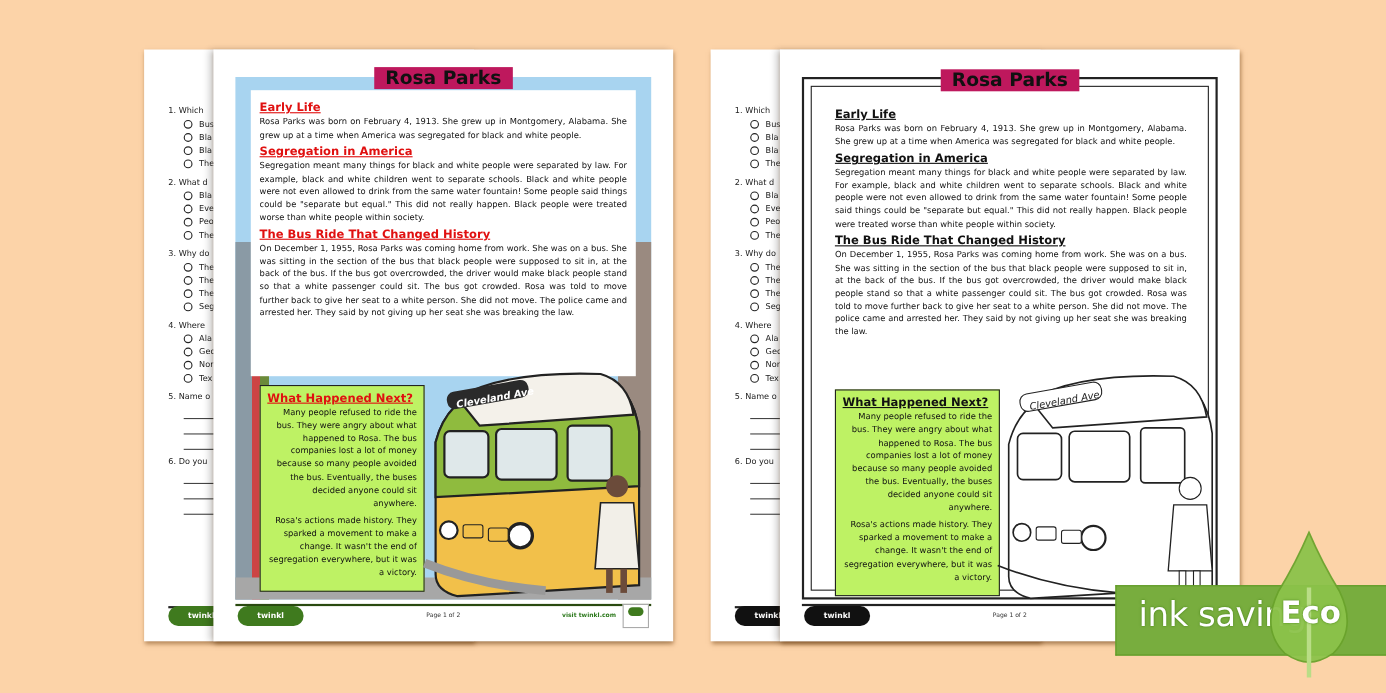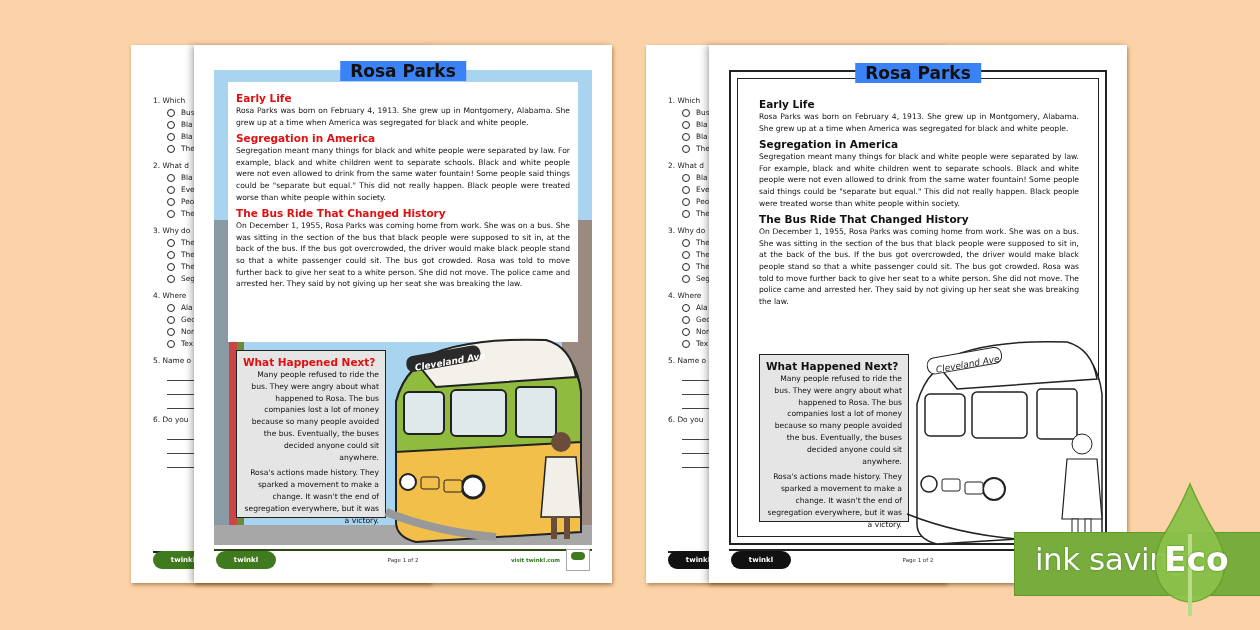--- a/index.html
+++ b/index.html
@@ -32,29 +32,29 @@
 
   
   .frame { position: absolute; left: 20px; top: 25px; width: 378px; height: 475px; }
   .frame.color { background: #a8d4f0; }
   .frame.color .scene { position: absolute; left: 0; right: 0; top: 150px; bottom: 0;
     background: linear-gradient(90deg, #8a9aa5 0 4%, #c44 4% 6%, #6b8a3a 6% 8%, transparent 8% 92%, #9a8a80 92% 100%); }
   .frame.color .street { position: absolute; left: 0; right: 0; bottom: 0; height: 20px; background: #a7a7a7; }
   .frame.bw { border: 2px solid #222; background: #fff; }
   .frame.bw .inner-border { position: absolute; left: 6px; right: 6px; top: 6px; bottom: 6px; border: 1.5px solid #222; }
 
-  .title-box { position: absolute; left: 50%; transform: translateX(-50%); top: -9px; background: #3b82f6; padding: 0 10px; font-size: 17px; font-weight: bold; color: #111; white-space: nowrap; }
+  .title-box { position: absolute; left: 50%; transform: translateX(-50%); top: -9px; background: #be185d; padding: 0 10px; font-size: 17px; font-weight: bold; color: #111; white-space: nowrap; }
   .content { position: absolute; left: 14px; right: 14px; top: 12px; height: 260px; background: #fff; padding: 6px 8px; }
   .frame.bw .content { left: 20px; right: 18px; top: 16px; background: transparent; }
-  .section-h { font-size: 10.5px; font-weight: bold; margin-top: 3px; line-height: 14px; }
+  .section-h { font-size: 10.5px; font-weight: bold; margin-top: 3px; line-height: 14px; text-decoration: underline; }
   .frame.color .section-h { color: #e01010; }
   .frame.bw .section-h { color: #111; }
   .para { font-size: 7.6px; line-height: 11.6px; color: #111; text-align: justify; }
 
-  .next-box { position: absolute; left: 22px; top: 280px; width: 150px; height: 168px; background: #e5e5e5; border: 1.5px solid #222; padding: 4px 6px; }
+  .next-box { position: absolute; left: 22px; top: 280px; width: 150px; height: 188px; background: #bef264; border: 1.5px solid #222; padding: 4px 6px; }
   .frame.bw .next-box { left: 28px; top: 282px; }
   .next-box .section-h { margin-top: 0; }
   .next-box .para { text-align: right; line-height: 11.8px; }
   .next-box .para + .para { margin-top: 4px; }
 
   .bus-art { position: absolute; left: 162px; top: 262px; width: 210px; height: 218px; }
   .frame.bw .bus-art { left: 166px; }
 
   .front-footer { position: absolute; left: 20px; right: 20px; bottom: 32px; border-top: 2px solid #222; }
   .front-sheet.left .front-footer { border-top-color: #2a4a10; }
@@ -63,21 +63,21 @@
   .logo.black { background: #111; }
   .page-num { position: absolute; bottom: 20px; left: 0; right: 0; text-align: center; font-size: 5.5px; color: #333; }
   .visit { position: absolute; bottom: 20px; right: 52px; font-size: 5.5px; color: #2e7a1e; font-weight: bold; }
   .badge { position: absolute; bottom: 12px; right: 22px; width: 24px; height: 22px; border: 1px solid #aaa; background: #fff; }
   .badge::before { content: ""; position: absolute; left: 4px; top: 2px; width: 14px; height: 8px; border-radius: 5px; background: #3f7a1e; }
 
   
   .eco-banner { position: absolute; left: 966px; top: 532px; width: 294px; height: 64px; background: #78ad3e; border: 1.5px solid #5f9a25; border-right: none; margin-left: 48px; }
   .eco-text { position: absolute; left: 20px; top: 8px; font-family: "DejaVu Sans", sans-serif; font-size: 31px; color: #fff; letter-spacing: -0.5px; text-shadow: 0 0 2px #3e7a10; }
   .leaf { position: absolute; left: 1150px; top: 482px; width: 80px; height: 136px; }
-  .eco-label { position: absolute; left: 1164px; top: 540px; font-size: 33px; font-weight: bold; color: #fff; text-shadow: 0 0 2px #3e7a10; }
+  .eco-label { position: absolute; left: 1164px; top: 540px; font-size: 28px; font-weight: bold; color: #fff; text-shadow: 0 0 2px #3e7a10; }
 </style>
 </head>
 <body>
 
 <div class="sheet back-sheet left">
   <div class="questions">
     <div class="q">
       <span class="q-label">1. Which</span>
       <div class="opt">
           <span class="radio"></span>

